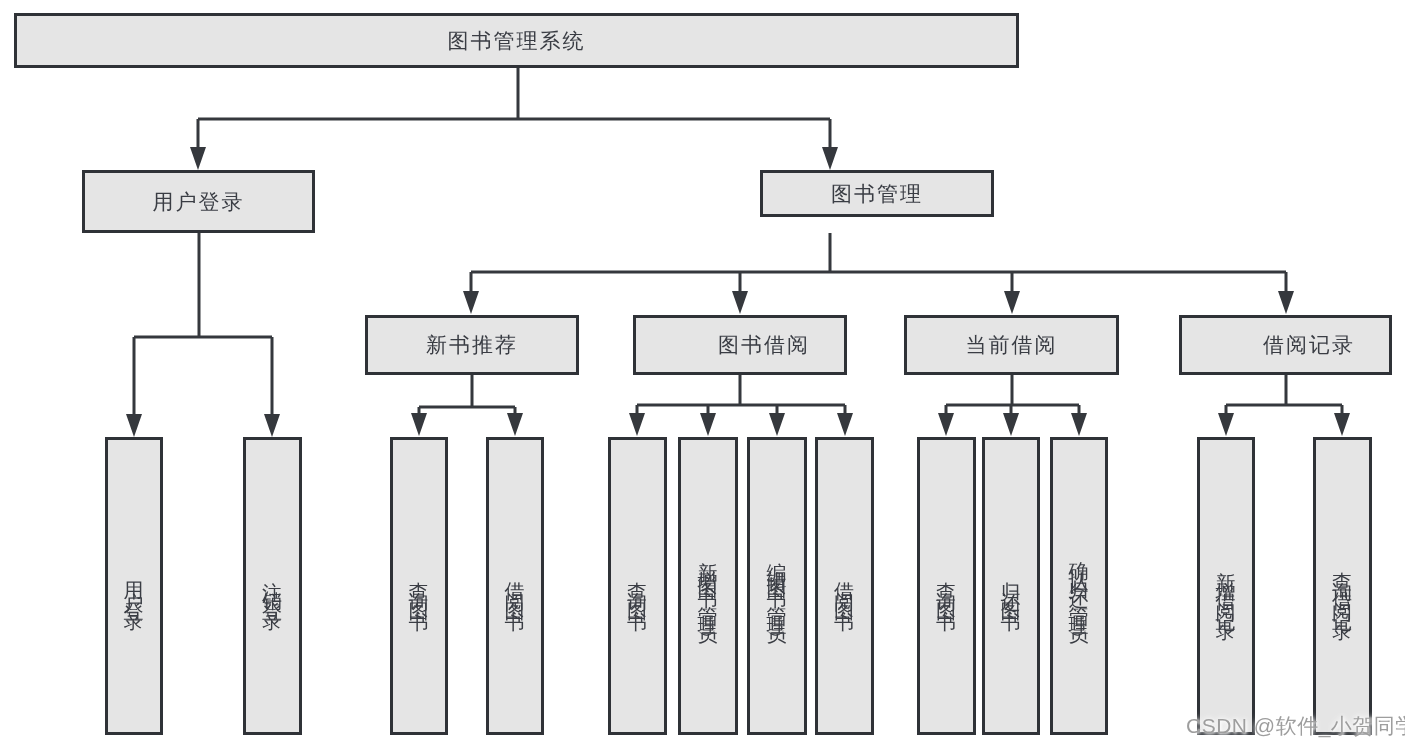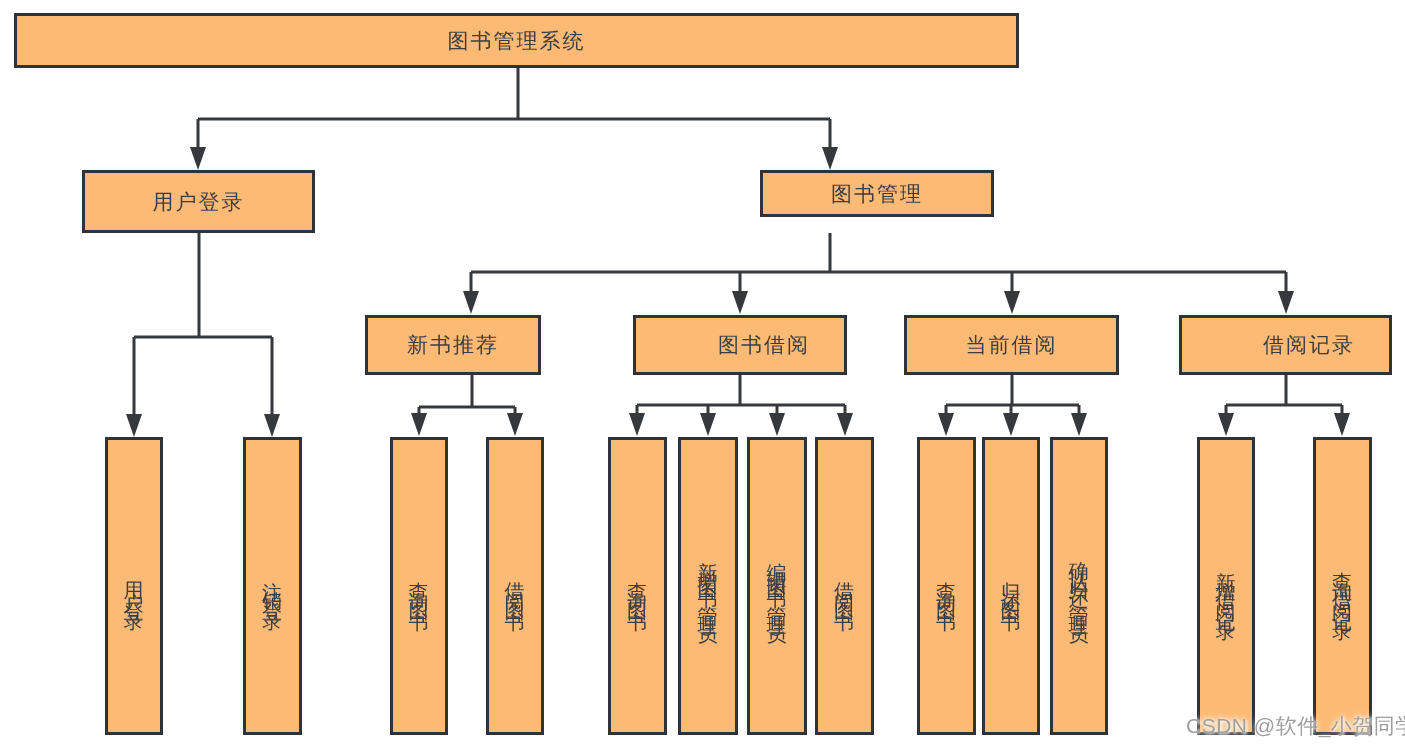--- a/index.html
+++ b/index.html
@@ -19,21 +19,21 @@
     position: absolute;
     left: 0;
     top: 0;
     width: 1405px;
     height: 747px;
     pointer-events: none;
   }
   .node {
     position: absolute;
     box-sizing: border-box;
-    background: #fdba74;
+    background: #e5e5e5;
     border: 3px solid #2f3237;
     color: #3a3d44;
     display: flex;
     align-items: center;
     justify-content: center;
     font-weight: 500;
   }
   .h-node {
     font-size: 21px;
     letter-spacing: 2px;
@@ -97,21 +97,21 @@
       <path d="M1218 413 L1234 413 L1226 436 Z"></path>
       <path d="M1334 413 L1350 413 L1342 436 Z"></path>
     </g>
   </svg>
 
   <div class="node h-node" style="left:14px; top:13px; width:1005px; height:55px;">图书管理系统</div>
 
   <div class="node h-node" style="left:82px; top:170px; width:233px; height:63px;">用户登录</div>
   <div class="node h-node" style="left:713px; top:170px; width:234px; height:47px;margin-left:47px;">图书管理</div>
 
-  <div class="node h-node" style="left:365px; top:315px; width:176px; height:60px;">新书推荐</div>
+  <div class="node h-node" style="left:365px; top:315px; width:214px; height:60px;">新书推荐</div>
   <div class="node h-node" style="left:633px; top:315px; width:214px; height:60px;padding-left:48px;">图书借阅</div>
   <div class="node h-node" style="left:904px; top:315px; width:215px; height:60px;">当前借阅</div>
   <div class="node h-node" style="left:1179px; top:315px; width:213px; height:60px;padding-left:47px;">借阅记录</div>
 
   <div class="node v-node" style="left:105px; top:437px; width:58px; height:298px;">用户登录</div>
   <div class="node v-node" style="left:243px; top:437px; width:59px; height:298px;">注销登录</div>
 
   <div class="node v-node" style="left:390px; top:437px; width:58px; height:298px;">查询图书</div>
   <div class="node v-node" style="left:486px; top:437px; width:58px; height:298px;">借阅图书</div>
 

